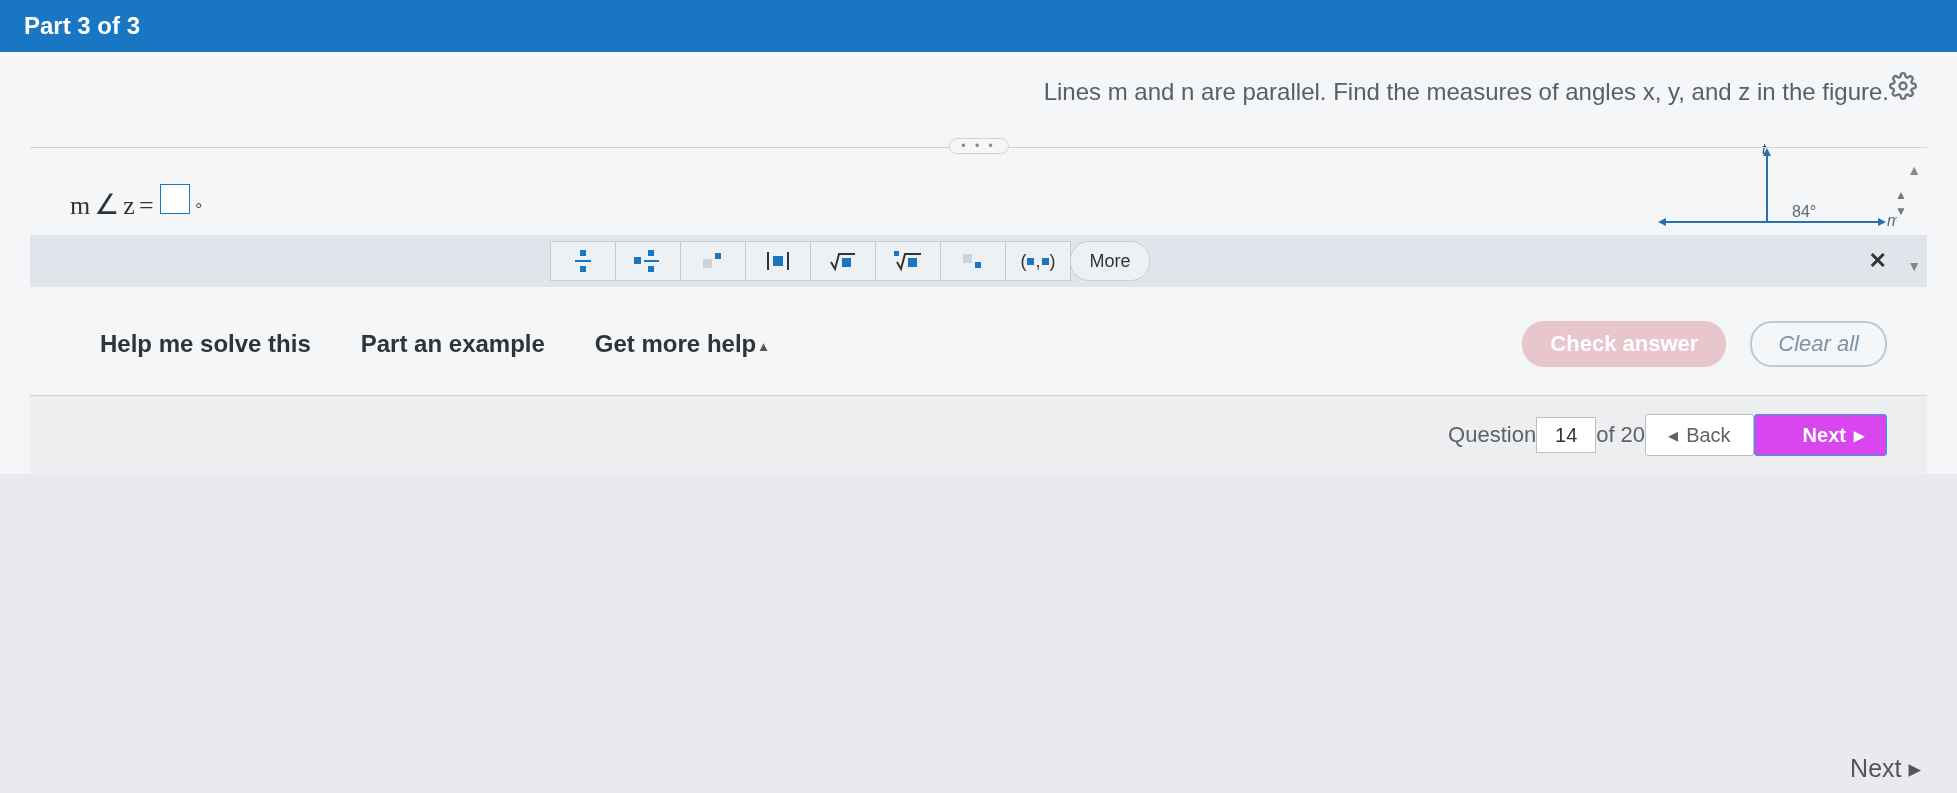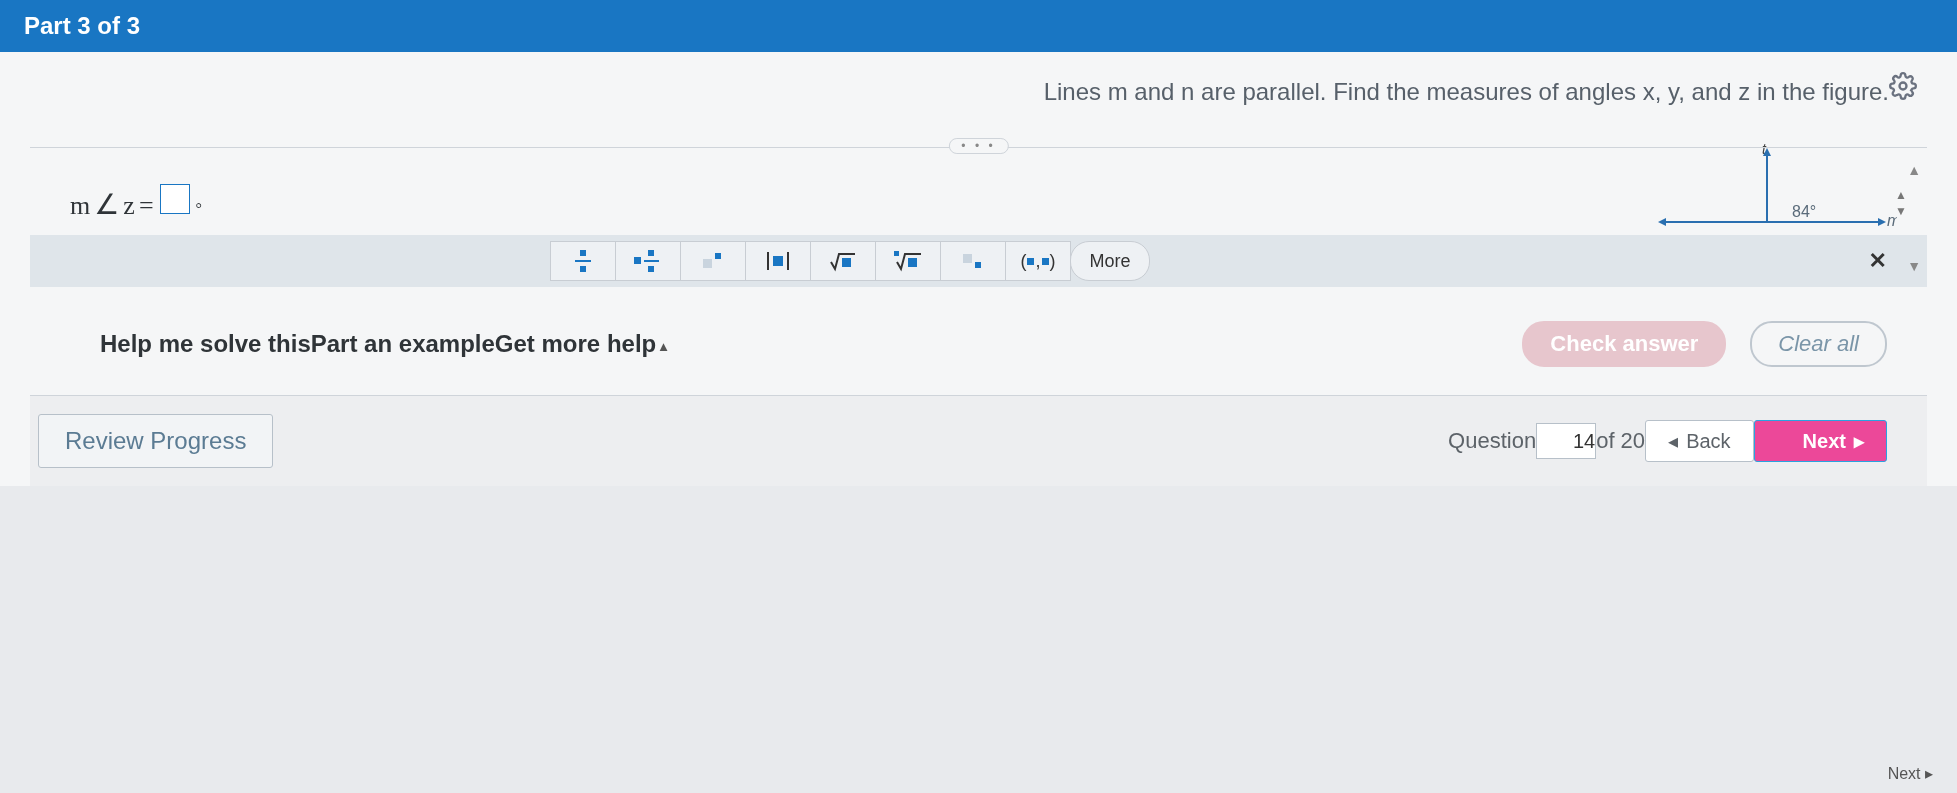--- a/index.html
+++ b/index.html
@@ -142,20 +142,21 @@
     margin-left: auto;
     font-size: 22px;
     font-weight: bold;
     color: #333;
     padding-right: 20px;
   }
   .help-row {
     display: flex;
     align-items: center;
     padding: 34px 40px 28px 70px;
+    gap: 50px;
     border-bottom: 1px solid #cfd4da;
   }
   .help-link {
     font-size: 24px;
     font-weight: 700;
     color: #2f3438;
     cursor: pointer;
   }
   .help-link.caret::after {
     content: " ▴";
@@ -205,48 +206,48 @@
     margin-left: auto;
     display: flex;
     align-items: center;
   }
   .q-label { font-size: 22px; color: #5d6369; }
   .q-num {
     width: 60px;
     height: 36px;
     border: 1px solid #b7c0c9;
     background: #fff;
-    text-align: right;
+    text-align: center;
     font-size: 20px;
     color: #333;
   }
   .nav-btn {
     border: 1px solid #b7c0c9;
     background: #fff;
     padding: 8px 22px;
     font-size: 20px;
     color: #5d6369;
     border-radius: 3px;
     cursor: pointer;
     display: flex;
     align-items: center;
     gap: 8px;
   }
   .nav-btn.next {
-    background: #ec4899;
+    background: #d946ef;
     color: #fff;
     border-color: #2aa2e0;
     font-weight: 600;
     padding-left: 48px;
   }
   .footer-next {
     position: absolute;
-    right: 24px;
+    right: 36px;
     bottom: 10px;
-    font-size: 16px;
+    font-size: 25px;
     color: #555;
     cursor: pointer;
   }
 </style>
 </head>
 <body>
 
 <div class="header-bar">
   <span>Part 3 of 3</span>
 </div>
@@ -362,21 +363,20 @@
     <span class="help-link">Help me solve this</span>
     <span class="help-link">Part an example</span>
     <span class="help-link caret">Get more help</span>
     <div class="help-right">
       <button class="pill check">Check answer</button>
       <button class="pill">Clear all</button>
     </div>
   </div>
 
   <div class="nav-row">
-    <button class="review-btn">Review Progress</button>
     <div class="nav-right">
       <span class="q-label">Question</span>
       <input class="q-num" value="14" style="">
       <span class="q-label">of 20</span>
       <button class="nav-btn">
         <span>◂</span>
         <span>Back</span>
       </button>
       <button class="nav-btn next">
         <span>Next</span>

